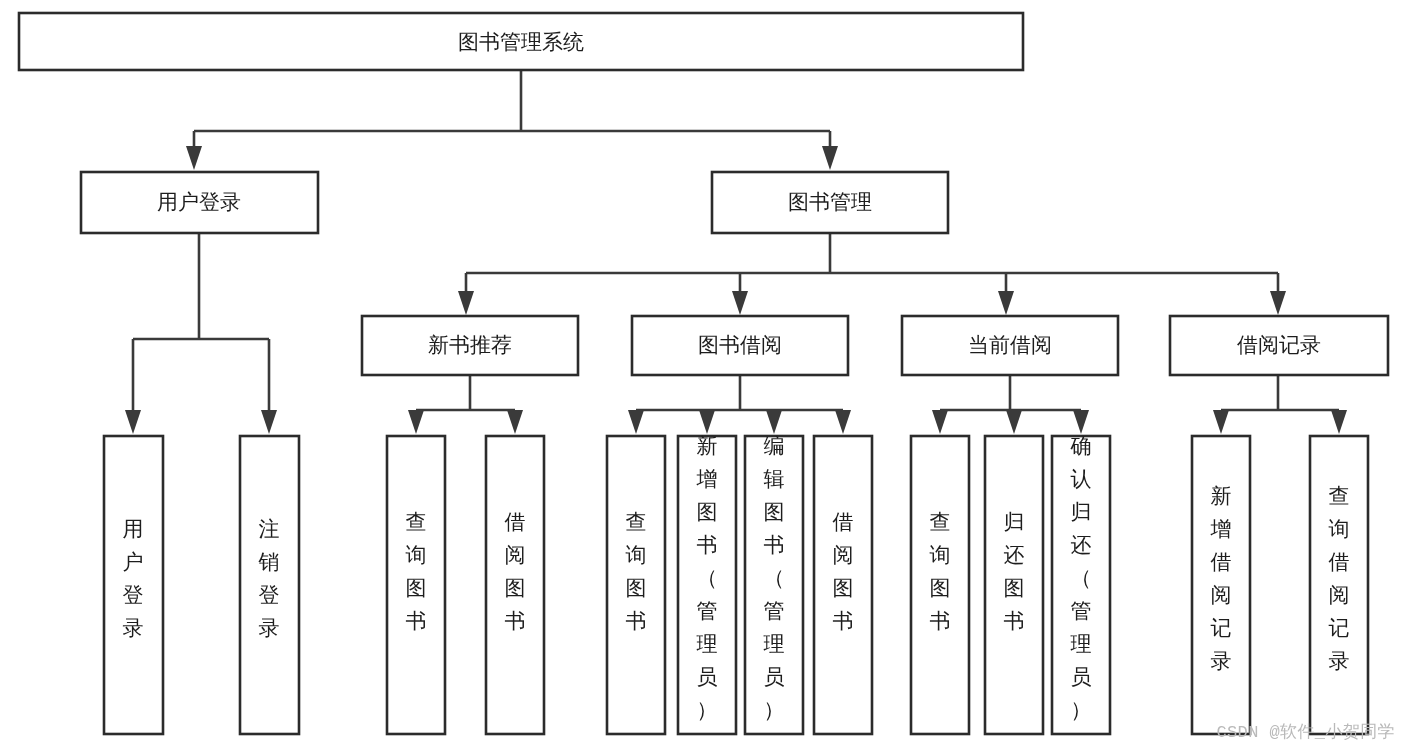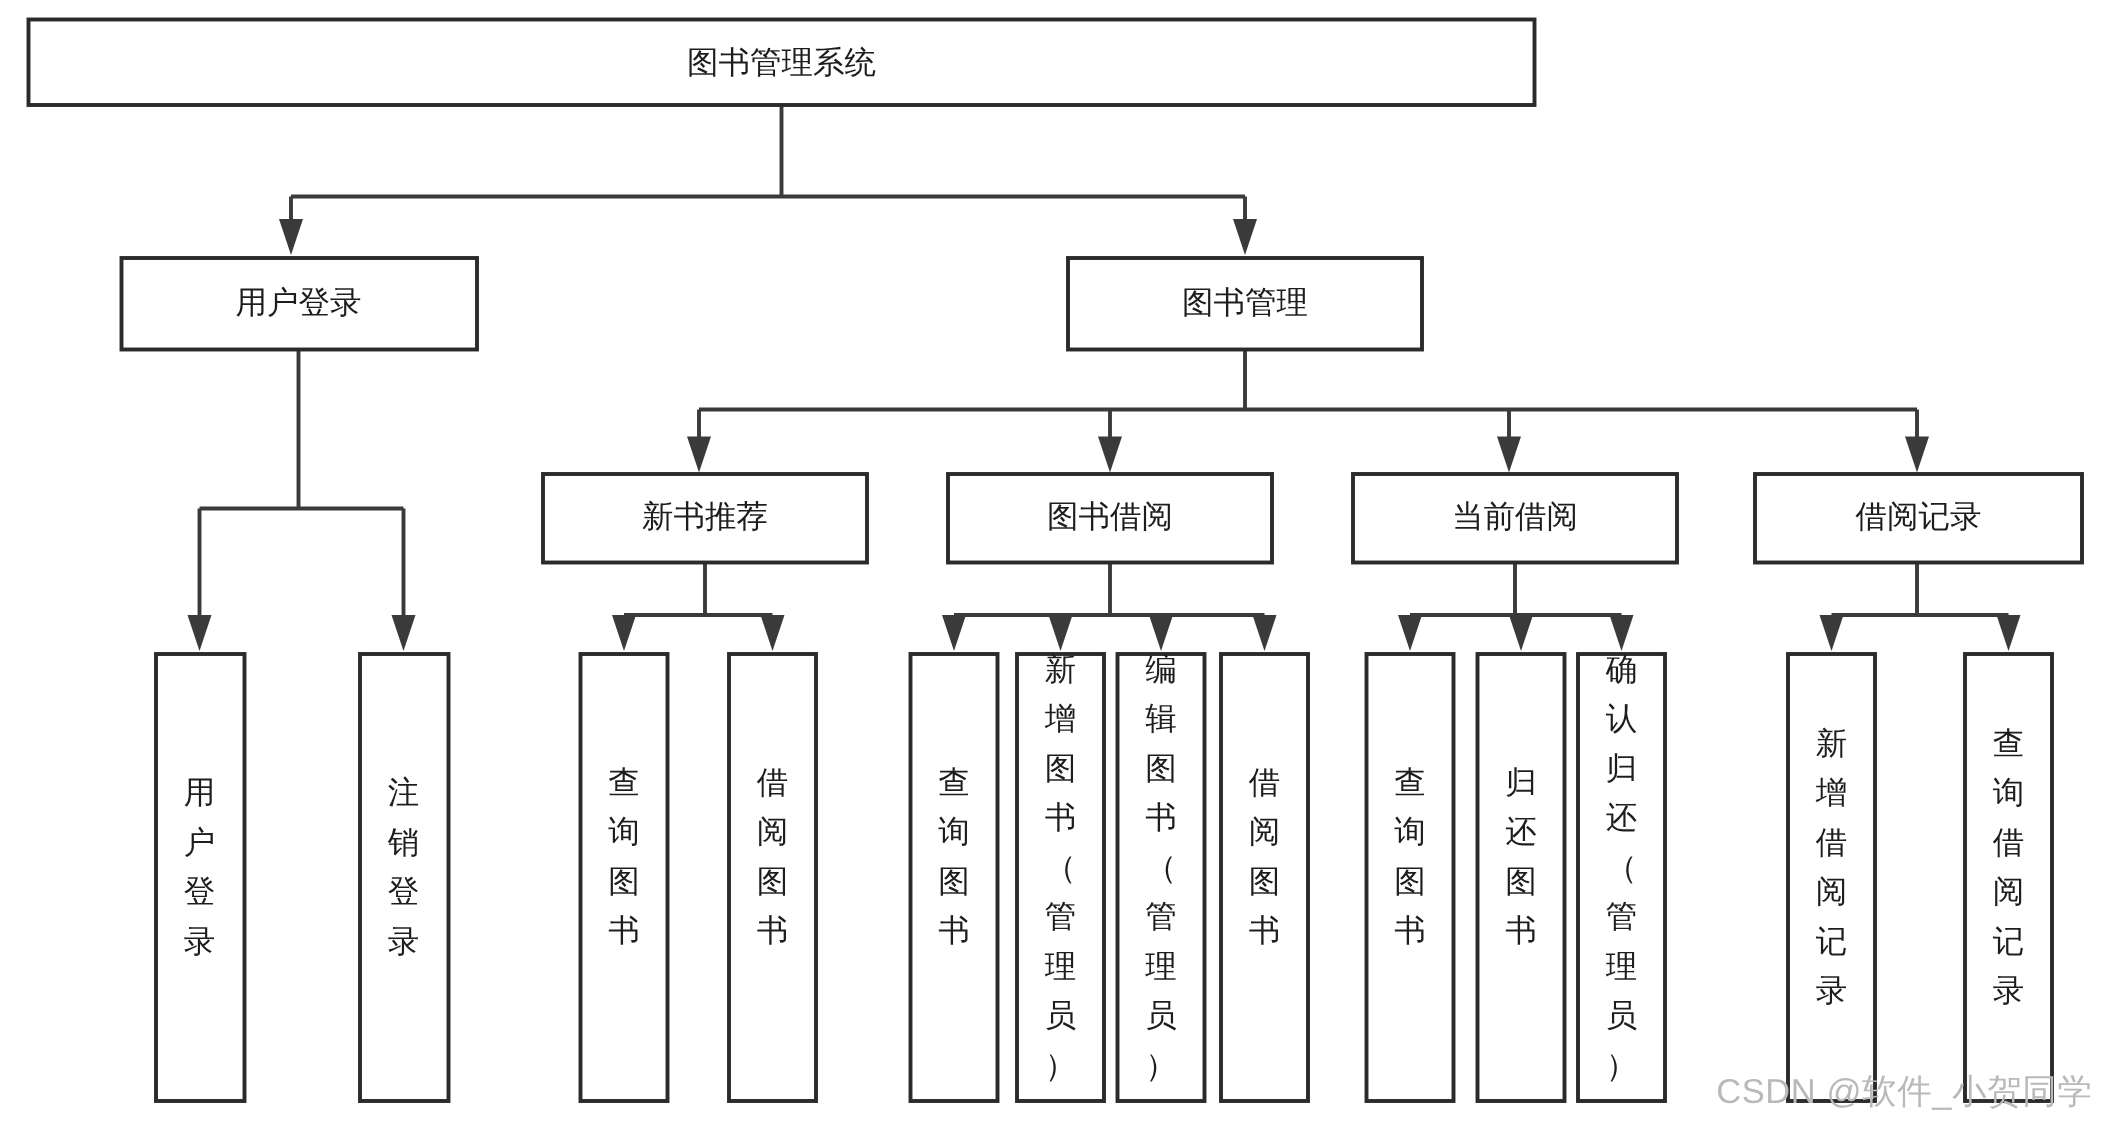--- a/index.html
+++ b/index.html
@@ -45,22 +45,22 @@
   .node-label-v {
     font-family: "Liberation Sans", "DejaVu Sans", sans-serif;
     font-size: 21px;
     fill: #1d1d1d;
     text-anchor: middle;
   }
   .watermark {
     position: absolute;
     right: 10px;
     bottom: 4px;
-    font-family: Liberation Sans, sans-serif;
-    font-size: 23px;
+    font-family: Liberation Mono, monospace;
+    font-size: 17px;
     color: #b9b9b9;
     white-space: nowrap;
     letter-spacing: 0.4px;
     user-select: none;
   }
 </style>
 </head>
 <body>
 
 <svg id="diagram" viewBox="0 0 1405 747" xmlns="http://www.w3.org/2000/svg">

